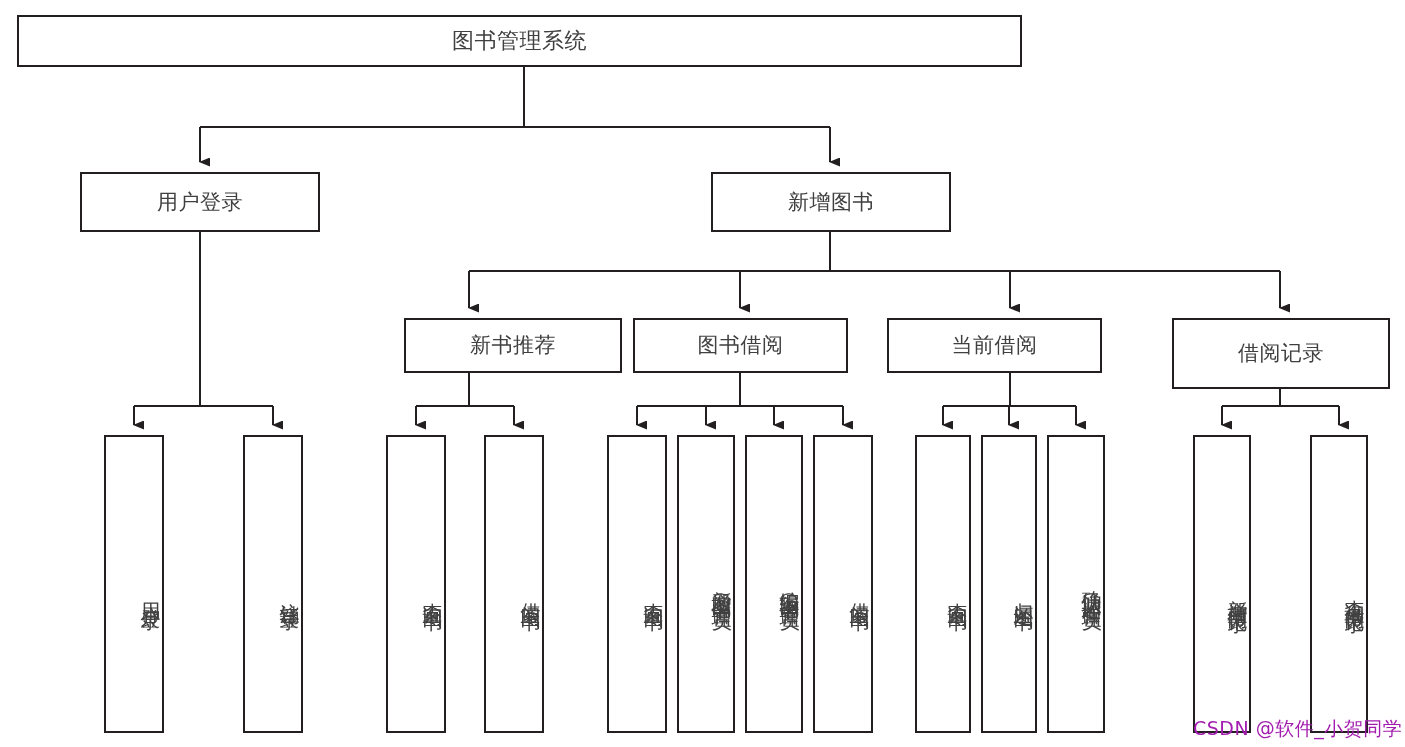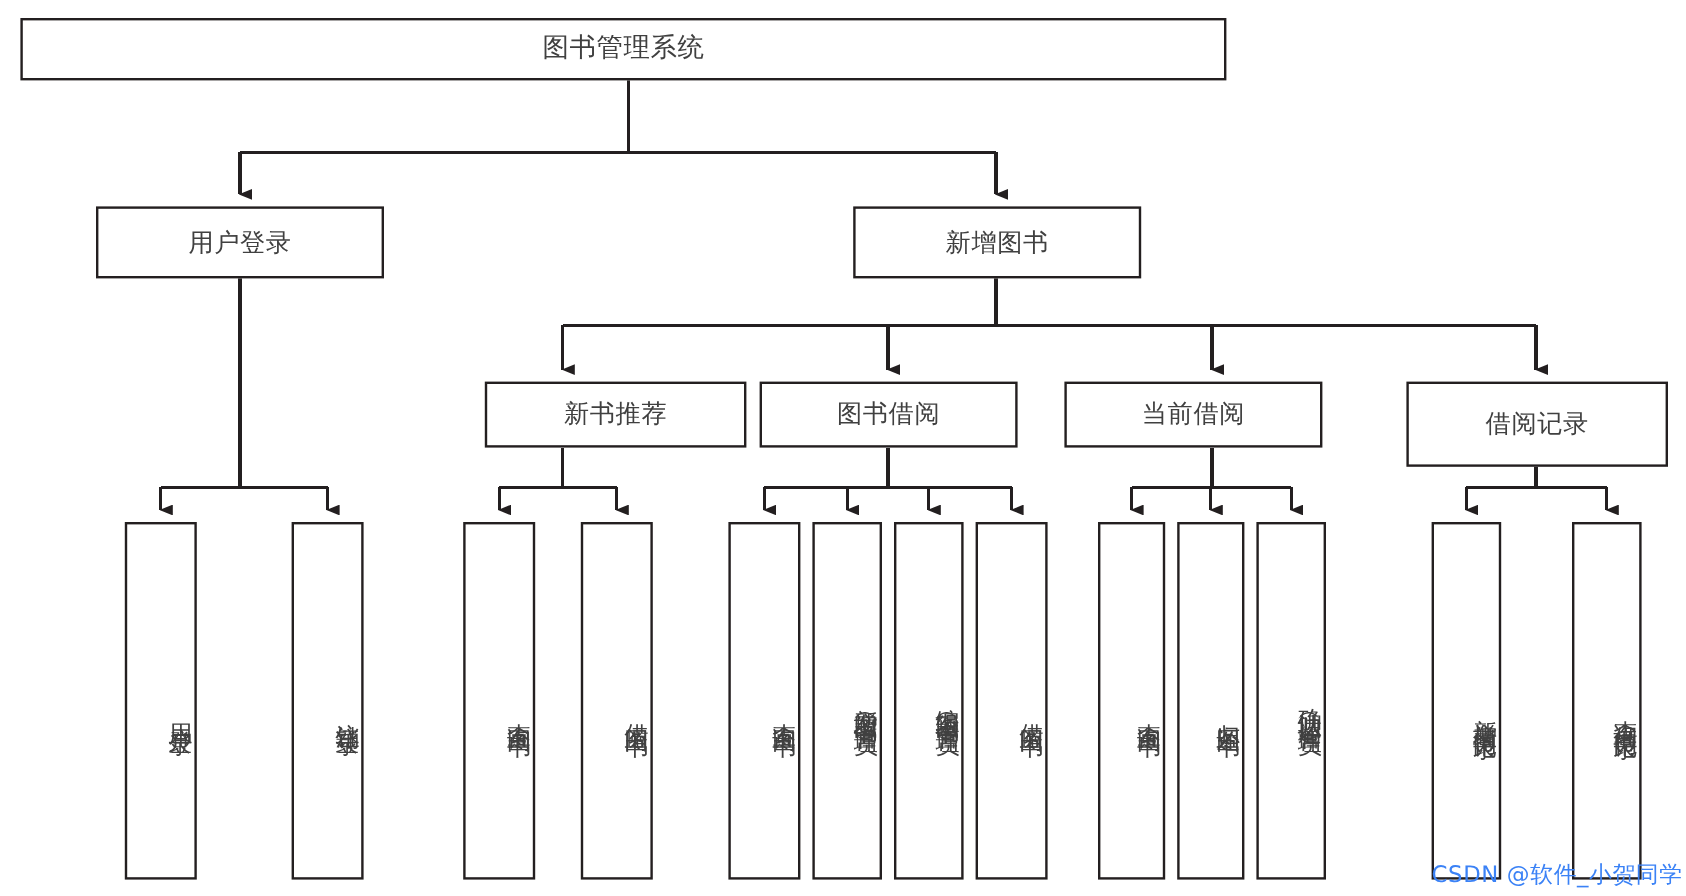--- a/index.html
+++ b/index.html
@@ -52,21 +52,21 @@
     justify-content: center;
     padding-top: 18px;
     font-size: 20px;
     letter-spacing: 3px;
   }
   .node-v.v-tall {
     padding-top: 8px;
   }
   .watermark {
     position: absolute;
-    color: #3b82f6;
+    color: #a21caf;
     font-size: 19px;
     white-space: nowrap;
     letter-spacing: 0.5px;
   }
 </style>
 </head>
 <body>
 
 <div id="diagram-root">
 

